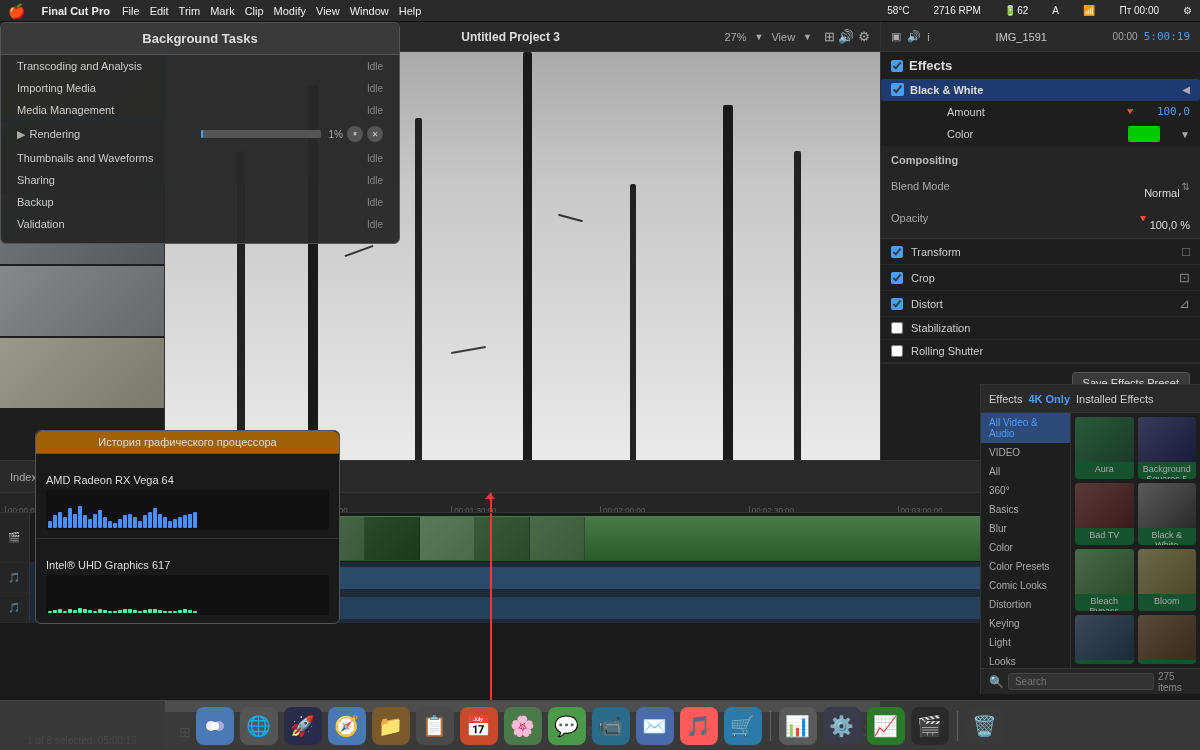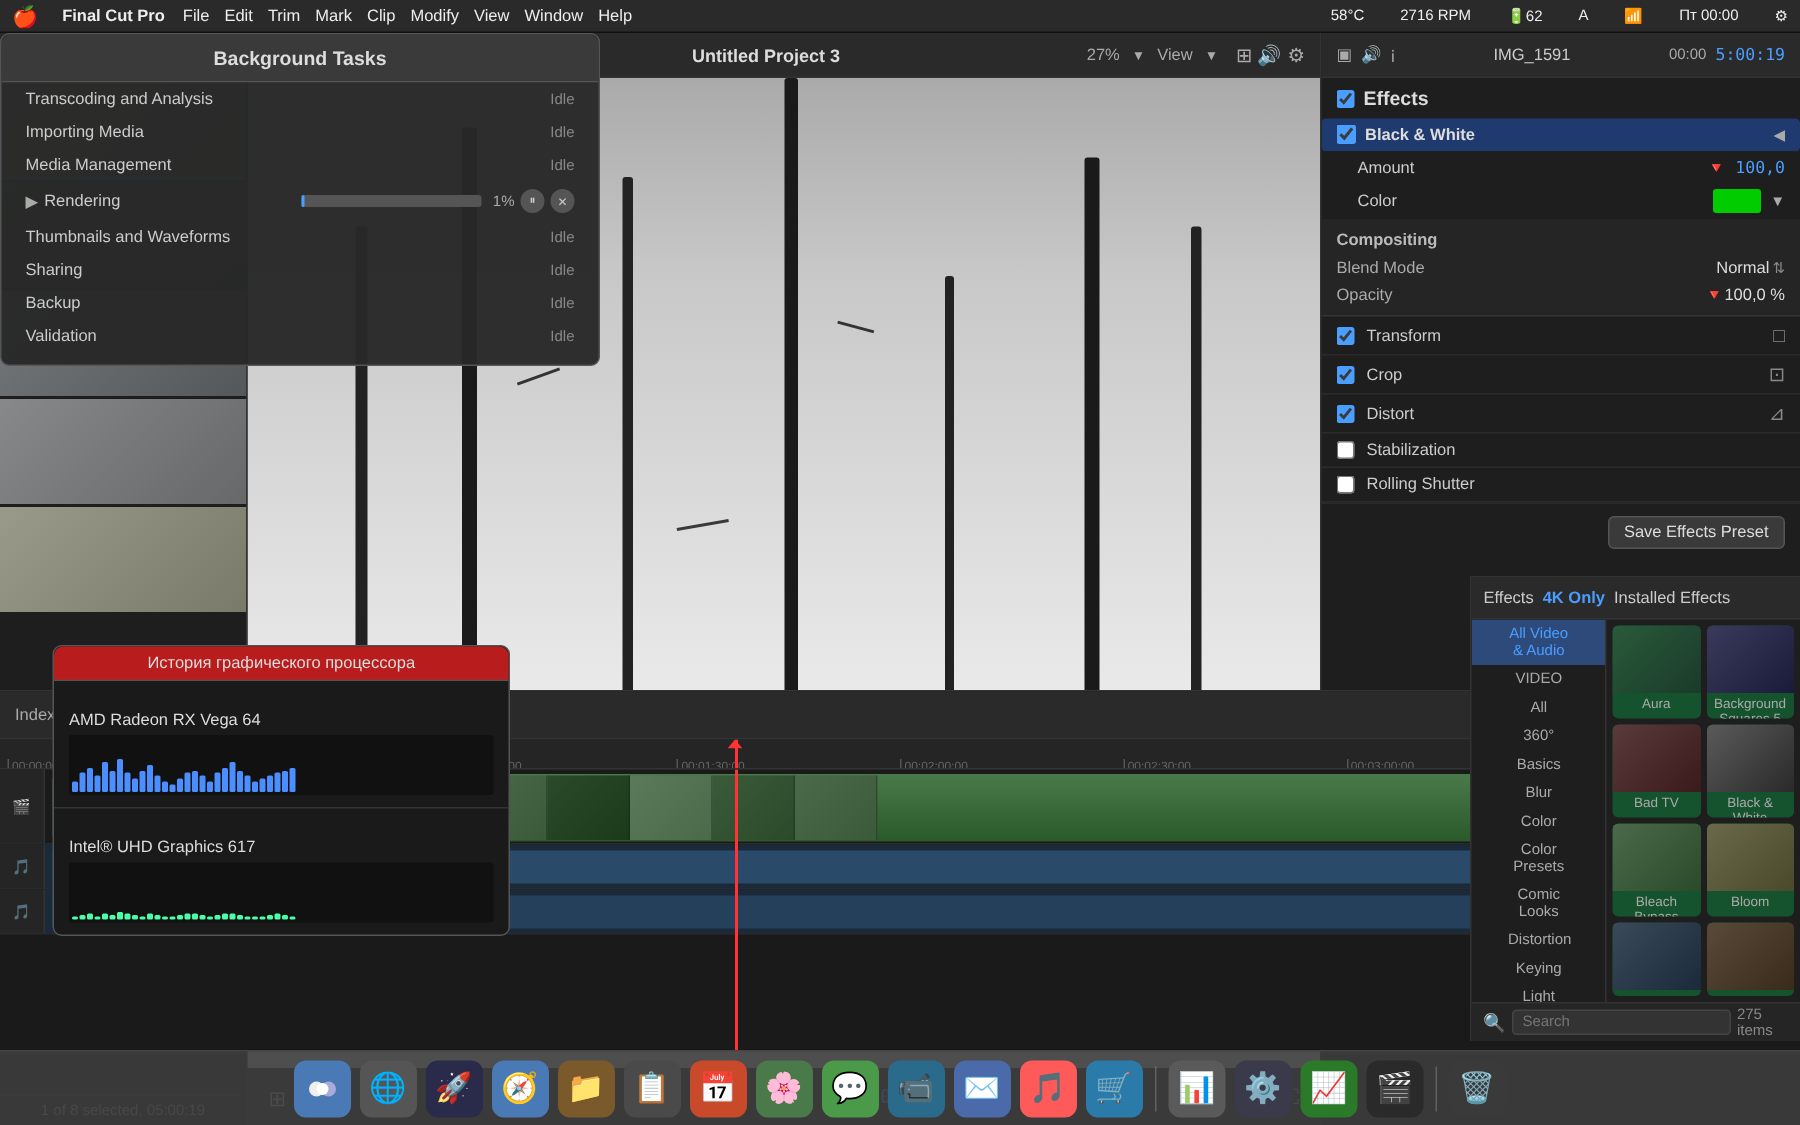--- a/index.html
+++ b/index.html
@@ -61,61 +61,61 @@
     .vc-spacer { flex: 1; }
 
     
     .right-panel { width: 320px; background: #1e1e1e; border-left: 1px solid #333; display: flex; flex-direction: column; overflow-y: auto; }
     .inspector-header { height: 30px; background: #2a2a2a; display: flex; align-items: center; padding: 0 10px; gap: 6px; border-bottom: 1px solid #333; }
     .inspector-header .clip-name { font-size: 11px; color: #ccc; flex: 1; text-align: center; }
     .inspector-header .duration { font-size: 11px; color: #4a9eff; font-family: monospace; }
     .effects-section-title { padding: 6px 10px; display: flex; align-items: center; gap: 6px; }
     .effects-section-title input[type=checkbox] { width: 12px; height: 12px; }
     .effects-section-title span { font-size: 13px; font-weight: 600; color: #ddd; }
-    .effect-row { display: flex; align-items: center; padding: 4px 10px 4px 24px; gap: 6px; }
+    .effect-row { display: flex; align-items: center; padding: 4px 10px 4px 24px; gap: 20px; margin-left: 42px; }
     .effect-row .eff-label { color: #ccc; font-size: 11px; flex: 1; }
     .effect-row .eff-value { color: #4a9eff; font-size: 11px; font-family: monospace; }
     .bw-effect-header { background: #2d4a7a; display: flex; align-items: center; padding: 4px 10px; gap: 6px; border-bottom: 1px solid #1a3a6a; }
     .bw-effect-header span { color: #ddd; font-size: 11px; font-weight: 600; flex: 1; }
     .compositing-section { padding: 4px 10px; background: #252525; border-bottom: 1px solid #333; }
     .comp-title { color: #bbb; font-size: 11px; font-weight: 600; padding: 4px 0; }
     .comp-row { display: flex; align-items: center; padding: 3px 0; }
     .comp-row .comp-label { color: #aaa; font-size: 11px; flex: 1; }
-    .comp-row .comp-value { color: #ddd; font-size: 11px; }
+    .comp-row .comp-value { color: #ddd; font-size: 11px; margin-top: 14px; }
     .comp-row .stepper { color: #888; font-size: 10px; margin-left: 2px; }
     .inspector-item { display: flex; align-items: center; padding: 5px 10px; border-bottom: 1px solid #2a2a2a; gap: 8px; }
     .inspector-item input[type=checkbox] { width: 12px; height: 12px; }
     .inspector-item .item-label { color: #ccc; font-size: 11px; flex: 1; }
     .inspector-item .item-icon { color: #888; font-size: 13px; }
     .timeline-toolbar { height: 32px; background: #2a2a2a; display: flex; align-items: center; padding: 0 10px; gap: 8px; border-bottom: 1px solid #333; }
     .tl-btn { background: none; border: none; color: #ccc; font-size: 12px; cursor: pointer; }
     .tl-project-info { flex: 1; text-align: center; font-size: 11px; color: #ccc; }
     .timeline-ruler { height: 20px; background: #252525; display: flex; align-items: center; overflow: hidden; border-bottom: 1px solid #333; position: relative; }
     .ruler-marks { display: flex; width: 100%; height: 100%; align-items: flex-end; padding: 0 5px; }
     .ruler-mark { flex: 1; border-left: 1px solid #555; height: 6px; font-size: 8px; color: #666; padding-left: 2px; }
     .timeline-tracks { flex: 1; position: relative; overflow: hidden; }
     .track { height: 50px; display: flex; position: relative; border-bottom: 1px solid #2a2a2a; }
     .track-header { width: 30px; background: #252525; border-right: 1px solid #333; display: flex; align-items: center; justify-content: center; }
     .track-content { flex: 1; position: relative; overflow: hidden; }
 
     
     .gpu-panel { position: absolute; left: 35px; top: 430px; width: 305px; background: #1a1a1a; border: 1px solid #555; border-radius: 6px; z-index: 50; }
-    .gpu-panel-header { background: #b91c1c; padding: 5px 10px; font-size: 11px; border-radius: 6px 6px 0 0; border-bottom: 1px solid #555; text-align: center; }
+    .gpu-panel-header { background: #a16207; padding: 5px 10px; font-size: 11px; border-radius: 6px 6px 0 0; border-bottom: 1px solid #555; text-align: center; }
     .gpu-section { padding: 8px 10px; border-bottom: 1px solid #333; }
     .gpu-name { font-size: 11px; color: #ddd; margin-bottom: 4px; margin-top: 12px; }
     .gpu-chart { height: 40px; background: #111; border-radius: 2px; position: relative; overflow: hidden; display: flex; align-items: flex-end; gap: 1px; padding: 2px; }
 
     
     .effects-browser { position: absolute; right: 0; top: 384px; width: 220px; height: 310px; background: #1e1e1e; border-left: 1px solid #333; border-top: 1px solid #333; display: flex; flex-direction: column; }
     .effects-browser-header { height: 28px; background: #2a2a2a; display: flex; align-items: center; gap: 6px; padding: 0 8px; border-bottom: 1px solid #333; }
     .eff-tab { font-size: 11px; color: #ccc; }
     .eff-tab.active { color: #4a9eff; font-weight: 600; }
     .effects-split { display: flex; flex: 1; overflow: hidden; }
     .effects-categories { width: 90px; border-right: 1px solid #333; overflow-y: auto; }
-    .eff-cat { padding: 4px 24px; font-size: 10px; color: #aaa; cursor: pointer; text-align: center; }
+    .eff-cat { padding: 4px 8px; font-size: 10px; color: #aaa; cursor: pointer; }
     .eff-cat.active { background: #2d4a7a; color: #4a9eff; }
     .effects-grid { flex: 1; overflow-y: auto; padding: 4px; display: grid; grid-template-columns: 1fr 1fr; gap: 4px; }
     .effect-card { background: #14532d; border-radius: 4px; overflow: hidden; }
     .effect-thumb { width: 100%; height: 45px; background: linear-gradient(135deg, #3a5a3a, #2a4a2a); }
     .effect-thumb.aura { background: linear-gradient(135deg, #2a5a3a, #1a3a2a); }
     .effect-thumb.bgsquares { background: linear-gradient(135deg, #3a3a5a, #1a1a3a); }
     .effect-thumb.badtv { background: linear-gradient(135deg, #5a3a3a, #3a1a1a); }
     .effect-thumb.bw { background: linear-gradient(135deg, #5a5a5a, #2a2a2a); }
     .effect-thumb.bleach { background: linear-gradient(135deg, #4a6a4a, #2a4a2a); }
     .effect-thumb.bloom { background: linear-gradient(135deg, #6a6a4a, #4a4a2a); }

